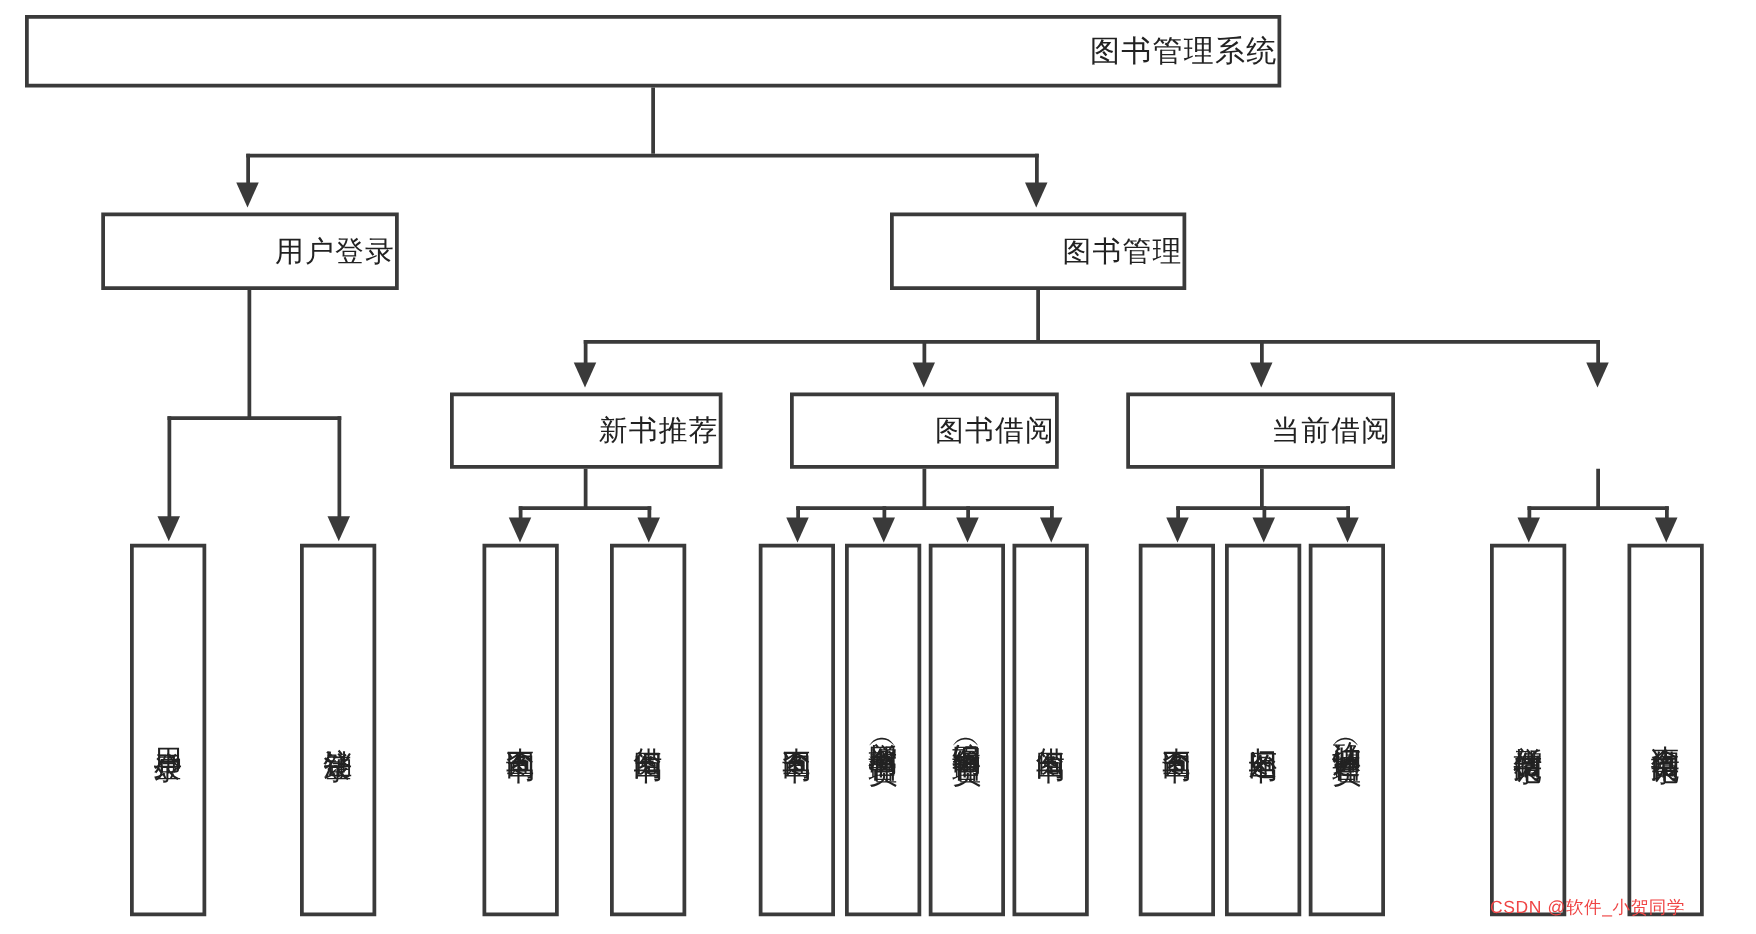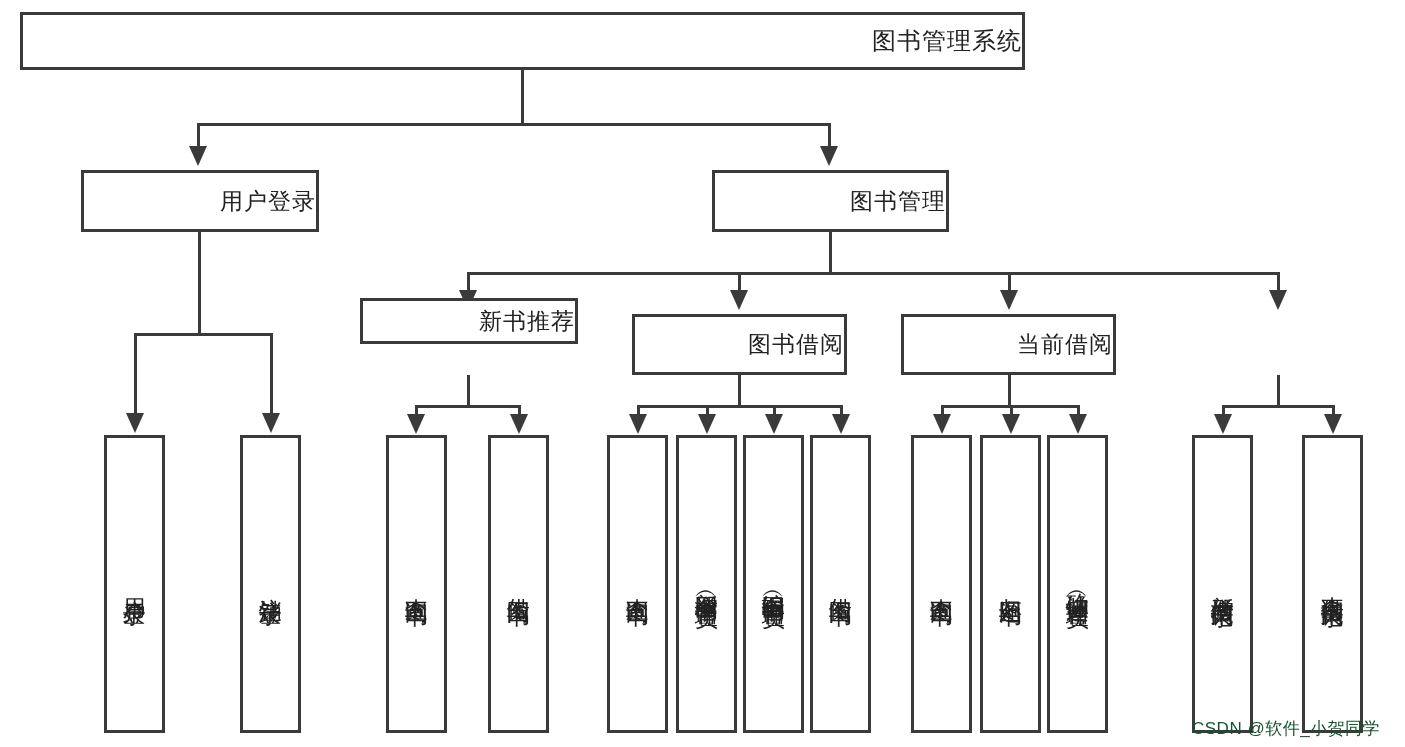--- a/index.html
+++ b/index.html
@@ -58,22 +58,22 @@
   .arrow {
     position: absolute;
     width: 0;
     height: 0;
     border-left: 9px solid transparent;
     border-right: 9px solid transparent;
     border-top: 20px solid #3a3a3a;
   }
   .watermark {
     position: absolute;
-    font-size: 17px;
-    color: #14532d;
+    font-size: 14px;
+    color: #ef4444;
     white-space: nowrap;
     letter-spacing: 0.5px;
   }
 </style>
 </head>
 <body>
 
 <div id="canvas">
 
   <div class="node h root" style="left:20px; top:12px; width:1005px; height:58px;">
@@ -118,21 +118,21 @@
 
   <div class="edge vline" style="left:738px; top:272px; height:20px;"></div>
   <div class="arrow" style="left:730px; top:290px;"></div>
 
   <div class="edge vline" style="left:1008px; top:272px; height:20px;"></div>
   <div class="arrow" style="left:1000px; top:290px;"></div>
 
   <div class="edge vline" style="left:1277px; top:272px; height:20px;"></div>
   <div class="arrow" style="left:1269px; top:290px;"></div>
 
-  <div class="node h" style="left:360px; top:298px; width:218px; height:46px;font-family:Liberation Serif, serif;">
+  <div class="node h" style="left:360px; top:314px; width:218px; height:61px;font-family:Liberation Serif, serif;">
     <span>新书推荐</span>
   </div>
   <div class="node h" style="left:901px; top:314px; width:215px; height:61px;">
     <span>当前借阅</span>
   </div>
   <div class="node h" style="left:632px; top:314px; width:215px; height:61px;">
     <span>图书借阅</span>
   </div>
 
   <div class="edge vline" style="left:467px; top:375px; height:32px;"></div>

